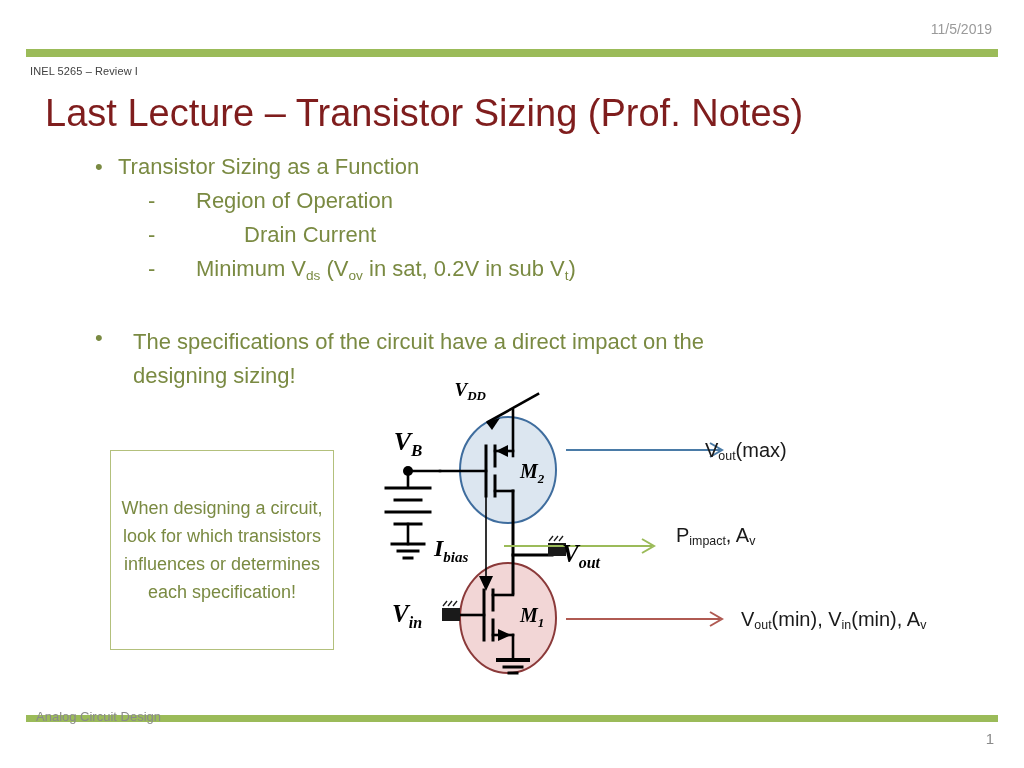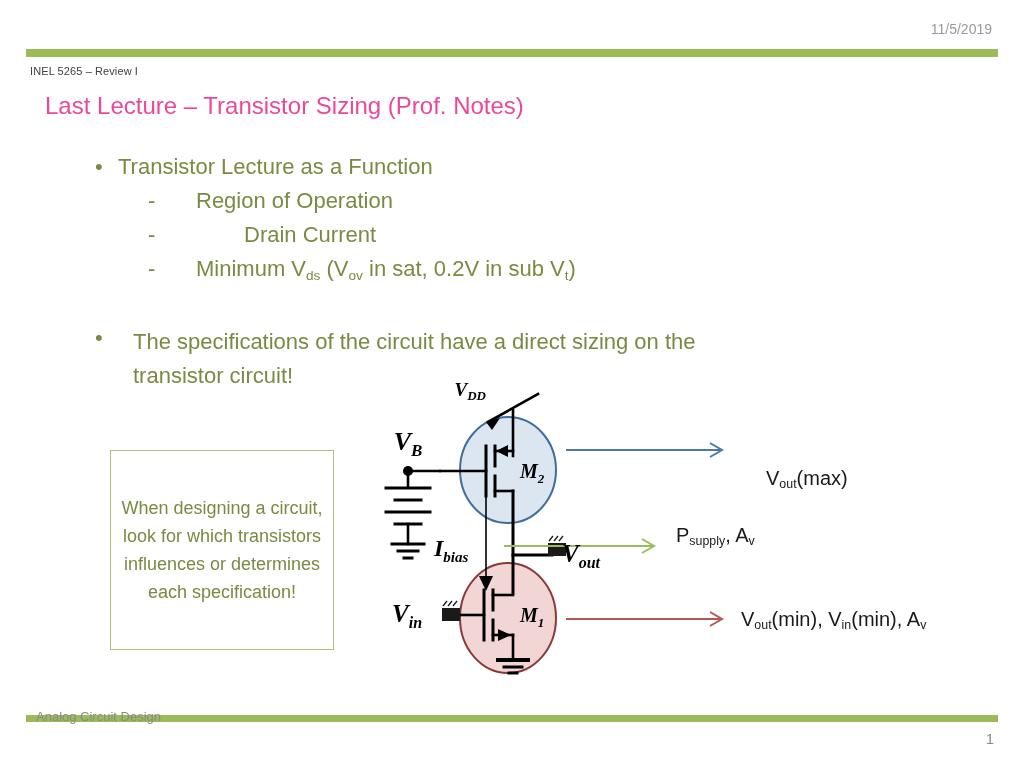--- a/index.html
+++ b/index.html
@@ -42,22 +42,22 @@
     width: 972px;
     height: 8px;
     background: #9bbb59;
   }
 
   
   #slide-title {
     position: absolute;
     left: 45px;
     top: 92px;
-    font-size: 24px;
-    color: #ec4899;
+    font-size: 38px;
+    color: #7f1d1d;
     white-space: nowrap;
   }
 
   
   .bullet-l1 {
     position: absolute;
     font-size: 22px;
     color: #7a8a42;
     white-space: nowrap;
   }
@@ -151,35 +151,35 @@
 </head>
 <body>
 
 <div id="header-title">INEL 5265 – Review I</div>
 <div id="header-date">11/5/2019</div>
 <div id="header-rule"></div>
 
 <div id="slide-title">Last Lecture – Transistor Sizing (Prof. Notes)</div>
 
 <div class="bullet-dot" style="left:95px; top:154px;">•</div>
-<div class="bullet-l1" style="left:118px; top:154px;">Transistor Lecture as a Function</div>
+<div class="bullet-l1" style="left:118px; top:154px;">Transistor Sizing as a Function</div>
 
 <div class="dash" style="left:148px; top:188px;">-</div>
 <div class="bullet-l1" style="left:196px; top:188px;">Region of Operation</div>
 
 <div class="dash" style="left:148px; top:222px;">-</div>
 <div class="bullet-l1" style="left:196px; top:222px;margin-left:48px;">Drain Current</div>
 
 <div class="dash" style="left:148px; top:256px;">-</div>
 <div class="bullet-l1" style="left:196px; top:256px;"><span>Minimum  V</span><span class="sub">ds</span><span>   (V</span><span class="sub">ov</span><span> in sat, 0.2V in sub V</span><span class="sub">t</span><span>)</span></div>
 
 <div class="bullet-dot" style="left:95px; top:325px;">•</div>
 <div class="wrap-text" style="left:133px; top:325px;">
-  <span>The specifications of the circuit have a direct sizing on the</span><br>
-  <span>transistor circuit!</span>
+  <span>The specifications of the circuit have a direct impact on the</span><br>
+  <span>designing sizing!</span>
 </div>
 
 <div id="callout-box">
   <div id="callout-text">When designing a circuit, look for which transistors influences or determines each specification!</div>
 </div>
 
 <div id="circuit">
   <svg width="620" height="300" viewBox="0 0 620 300" xmlns="http://www.w3.org/2000/svg">
 
     <ellipse cx="128" cy="92" rx="48" ry="53" fill="#dce6f0" stroke="#3f6d9e" stroke-width="2"></ellipse>
@@ -279,21 +279,21 @@
     </text>
     <text x="182" y="184" font-family="Liberation Serif, serif" font-style="italic" font-size="25" fill="#000">
       <tspan id="t-vo-main">V</tspan><tspan id="t-vo-sub" font-size="16" dy="6">out</tspan>
     </text>
     <text x="12" y="244" font-family="Liberation Serif, serif" font-style="italic" font-size="25" fill="#000">
       <tspan id="t-vi-main">V</tspan><tspan id="t-vi-sub" font-size="16" dy="6">in</tspan>
     </text>
   </svg>
 </div>
 
-<div class="annot" style="left:766px; top:439px;margin-top:28px;"><span>V</span><span class="sub">out</span><span>(max)</span></div>
-
-<div class="annot" style="left:676px; top:524px;"><span>P</span><span class="sub">supply</span><span>, A</span><span class="sub">v</span></div>
+<div class="annot" style="left:705px; top:439px;"><span>V</span><span class="sub">out</span><span>(max)</span></div>
+
+<div class="annot" style="left:676px; top:524px;"><span>P</span><span class="sub">impact</span><span>, A</span><span class="sub">v</span></div>
 
 <div class="annot" style="left:741px; top:608px;"><span>V</span><span class="sub">out</span><span>(min), V</span><span class="sub">in</span><span>(min), A</span><span class="sub">v</span></div>
 
 <div id="footer-rule"></div>
 <div id="footer-text">Analog Circuit Design</div>
 <div id="footer-page">1</div>
 
 </body></html>

